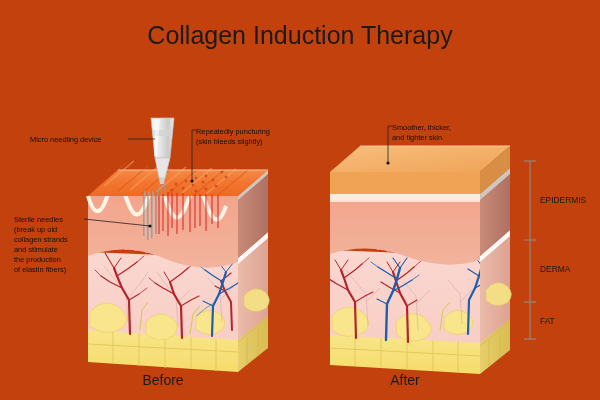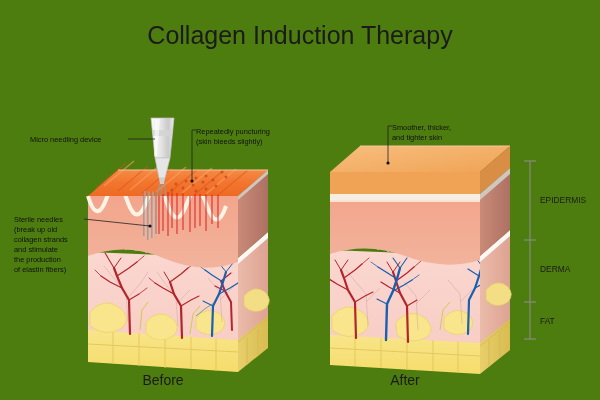--- a/index.html
+++ b/index.html
@@ -11,21 +11,21 @@
     width: 600px;
     height: 400px;
     overflow: hidden;
     font-family: "Liberation Sans", sans-serif;
     position: relative;
   }
   #stage {
     position: relative;
     width: 600px;
     height: 400px;
-    background: #4d7c0f;
+    background: #c2410c;
   }
   svg.diagram {
     position: absolute;
     left: 0;
     top: 0;
     width: 600px;
     height: 400px;
     display: block;
   }
   .ttl {

